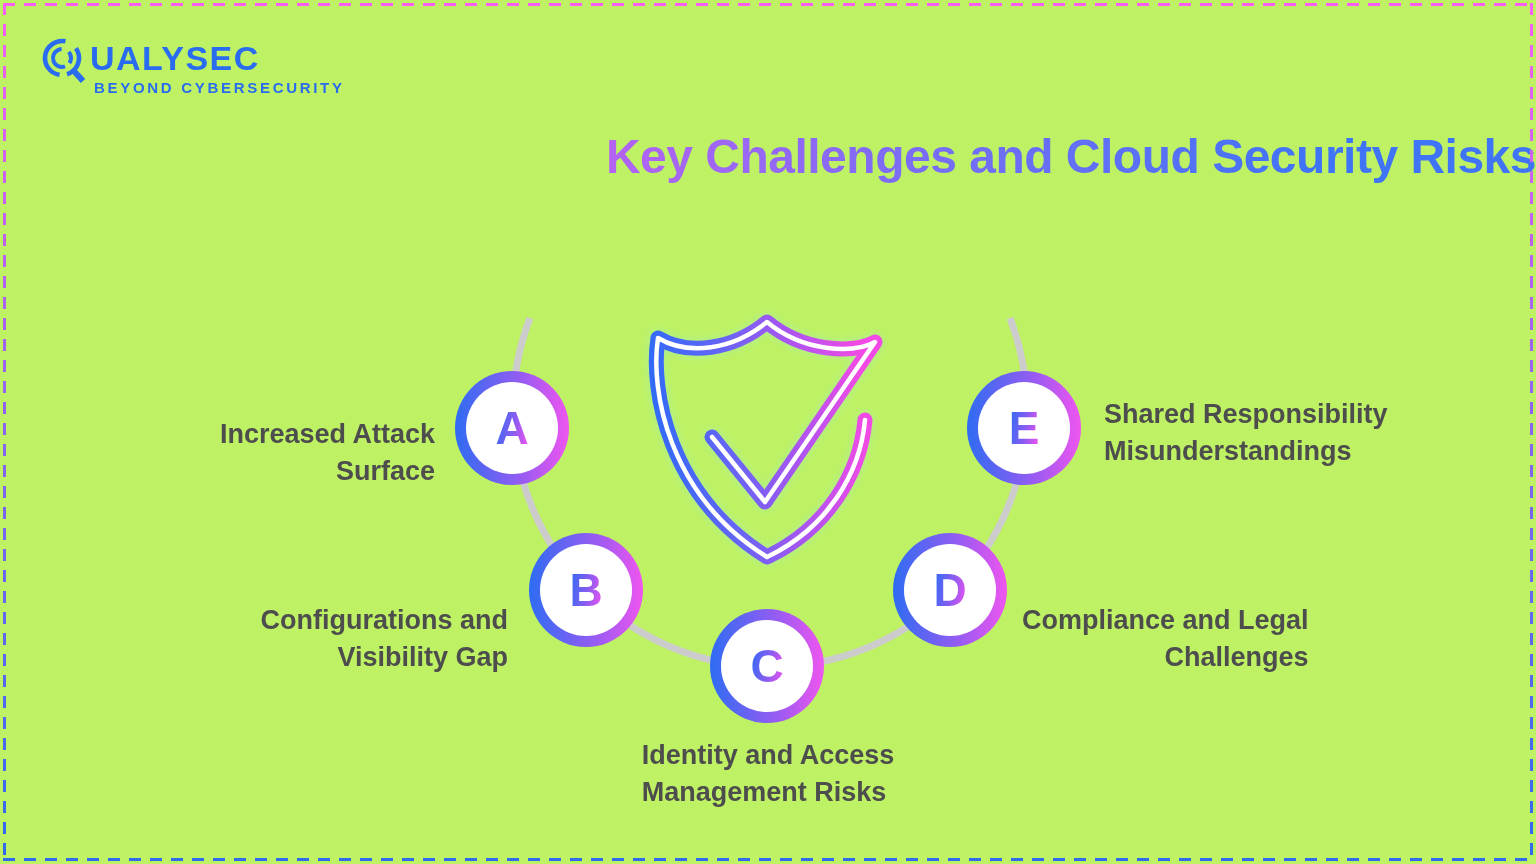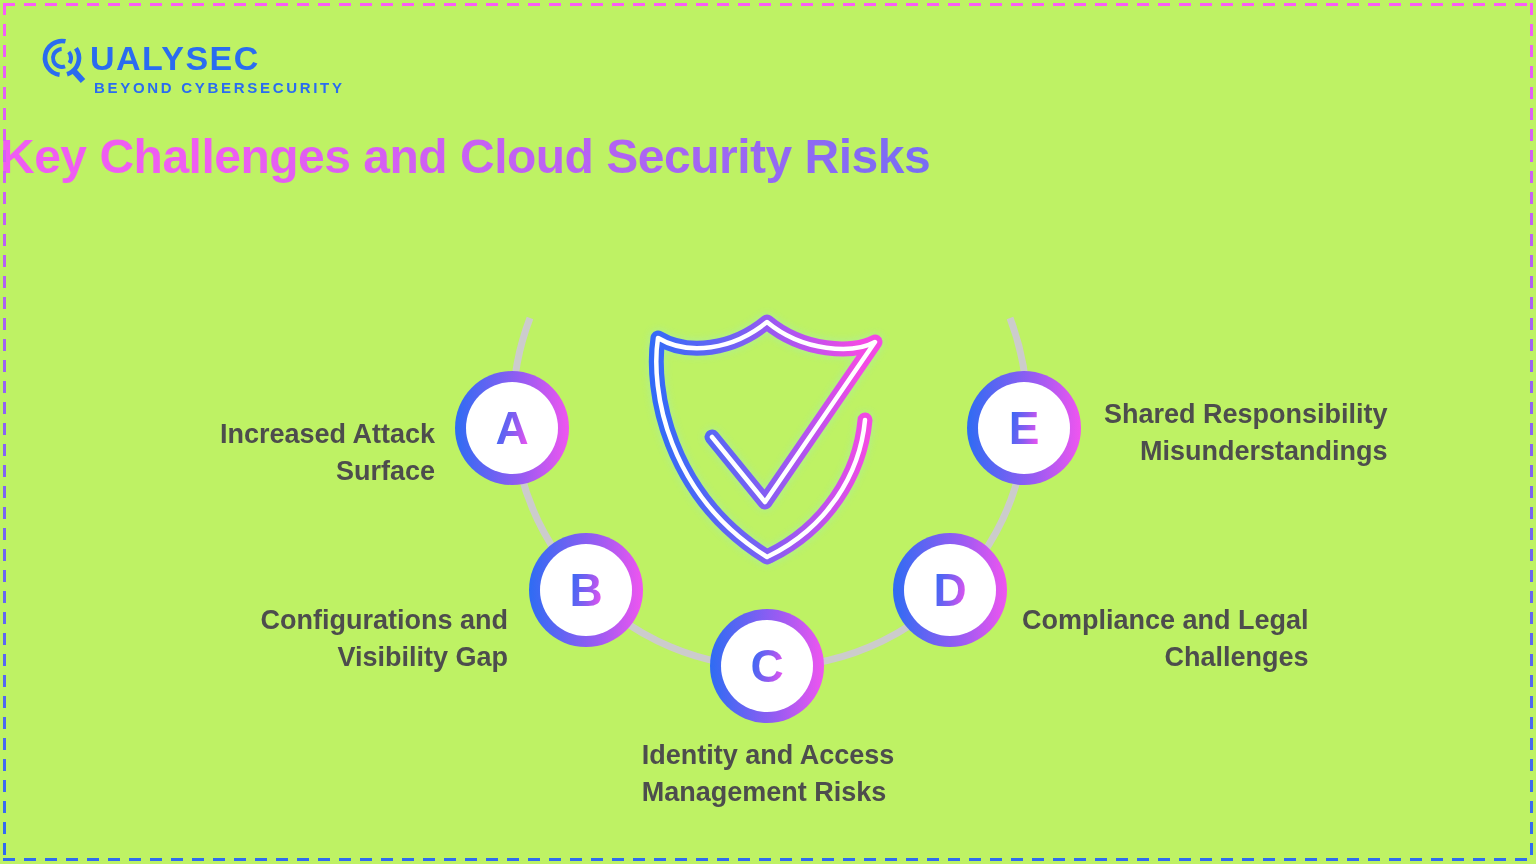--- a/index.html
+++ b/index.html
@@ -36,21 +36,21 @@
     line-height:40px; margin-top:2px;
   }
   .logo-tagline {
     font-size:15px; font-weight:700; color:#2a6cf0; letter-spacing:2.7px;
     margin-top:1px; padding-left:4px; white-space:nowrap;
   }
 
   
   .title {
     position:absolute; left:0; top:126px; width:100%; margin:0;
-    text-align:left; font-weight:800; font-size:48px; line-height:62px;
+    text-align:right; font-weight:800; font-size:48px; line-height:62px;
     letter-spacing:-0.5px;
     background:linear-gradient(90deg,#ef5df2 14%,#b263f3 40%,#7e6cf4 58%,#3f74f7 86%);
     -webkit-background-clip:text; background-clip:text;
     -webkit-text-fill-color:transparent; color:transparent;
   }
   .title span { display:block; }
 
   
   .arc-svg { position:absolute; left:0; top:0; width:1536px; height:864px; z-index:1; }
 
@@ -82,21 +82,21 @@
 
   
   .label {
     position:absolute; z-index:3; font-size:27px; line-height:37px; font-weight:600;
     color:#4d4d4d; white-space:pre-line;
   }
   .label-a { right:1101px; top:416px; text-align:right; }
   .label-b { right:1028px; top:602px; text-align:right; }
   .label-c { left:768px;  top:737px; text-align:left; transform:translateX(-50%); }
   .label-d { left:1022px; top:602px; text-align:right; }
-  .label-e { left:1104px; top:396px; text-align:right; }
+  .label-e { left:1104px; top:396px; text-align:left; }
 </style>
 </head>
 <body>
 
 <div class="stage">
 
   <div class="b-top"></div>
   <div class="b-bottom"></div>
   <div class="b-left"></div>
   <div class="b-right"></div>

